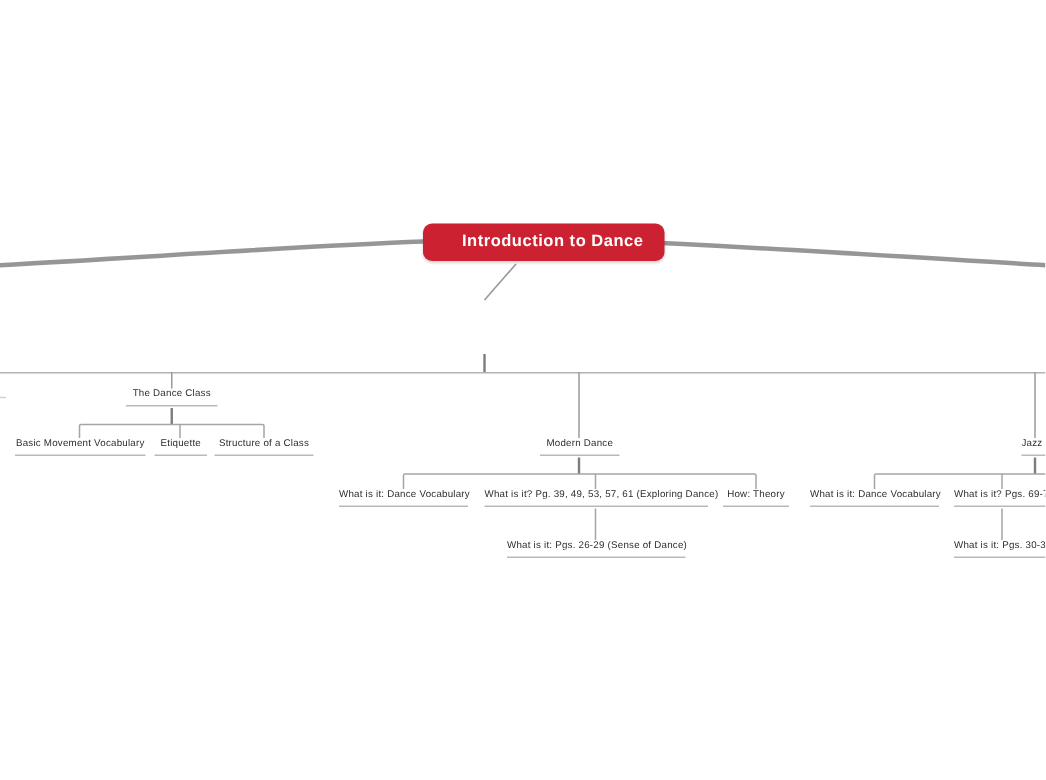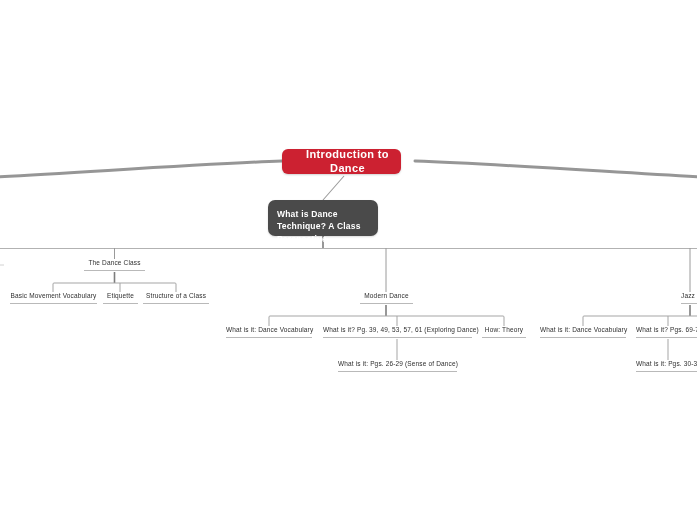--- a/index.html
+++ b/index.html
@@ -119,29 +119,24 @@
 
     <path d="M 690 305 L 690 316" stroke="#7d7d7d" stroke-width="1.6" fill="none"></path>
     <path d="M 583 326 L 583 317 Q 583 316 584 316 L 701 316" stroke="#a5a5a5" stroke-width="1" fill="none"></path>
     <path d="M 668 316 L 668 326" stroke="#a5a5a5" stroke-width="1" fill="none"></path>
 
     <path d="M 668 339 L 668 360" stroke="#a5a5a5" stroke-width="1" fill="none"></path>
 
     <line x1="0" y1="265" x2="4" y2="265" stroke="#d2d2d2" stroke-width="1"></line>
   </svg>
 
-  <div class="node-root" style="left:282px; top:149px; width:119px; height:25px;padding-left:24px;">
+  <div class="node-root" style="left:282px; top:149px; width:161px; height:25px;padding-left:24px;">
     <span>Introduction to Dance</span>
   </div>
 
-  <div class="node-dark" style="left:268px; top:200px; width:110px; height:36px;">
-    <div>What is Dance</div>
-    <div>Technique? A Class</div>
-    <div>Perspective</div>
-  </div>
 
   <div class="node-text" style="left:84px; top:259px; width:61px;">The Dance Class</div>
 
   <div class="node-text" style="left:10px; top:292px; width:87px;">Basic Movement Vocabulary</div>
 
   <div class="node-text" style="left:103px; top:292px; width:35px;">Etiquette</div>
 
   <div class="node-text" style="left:143px; top:292px; width:66px;">Structure of a Class</div>
 
   <div class="node-text" style="left:360px; top:292px; width:53px;">Modern Dance</div>

